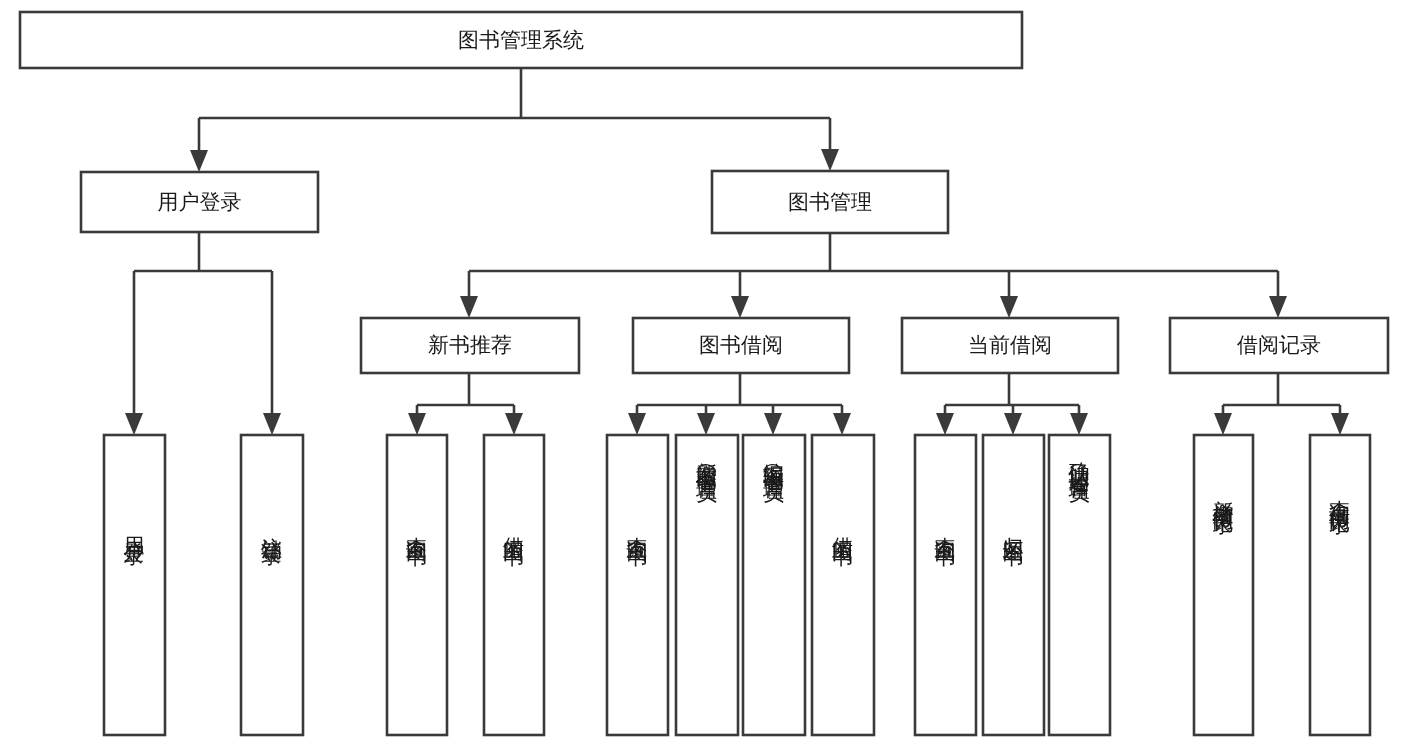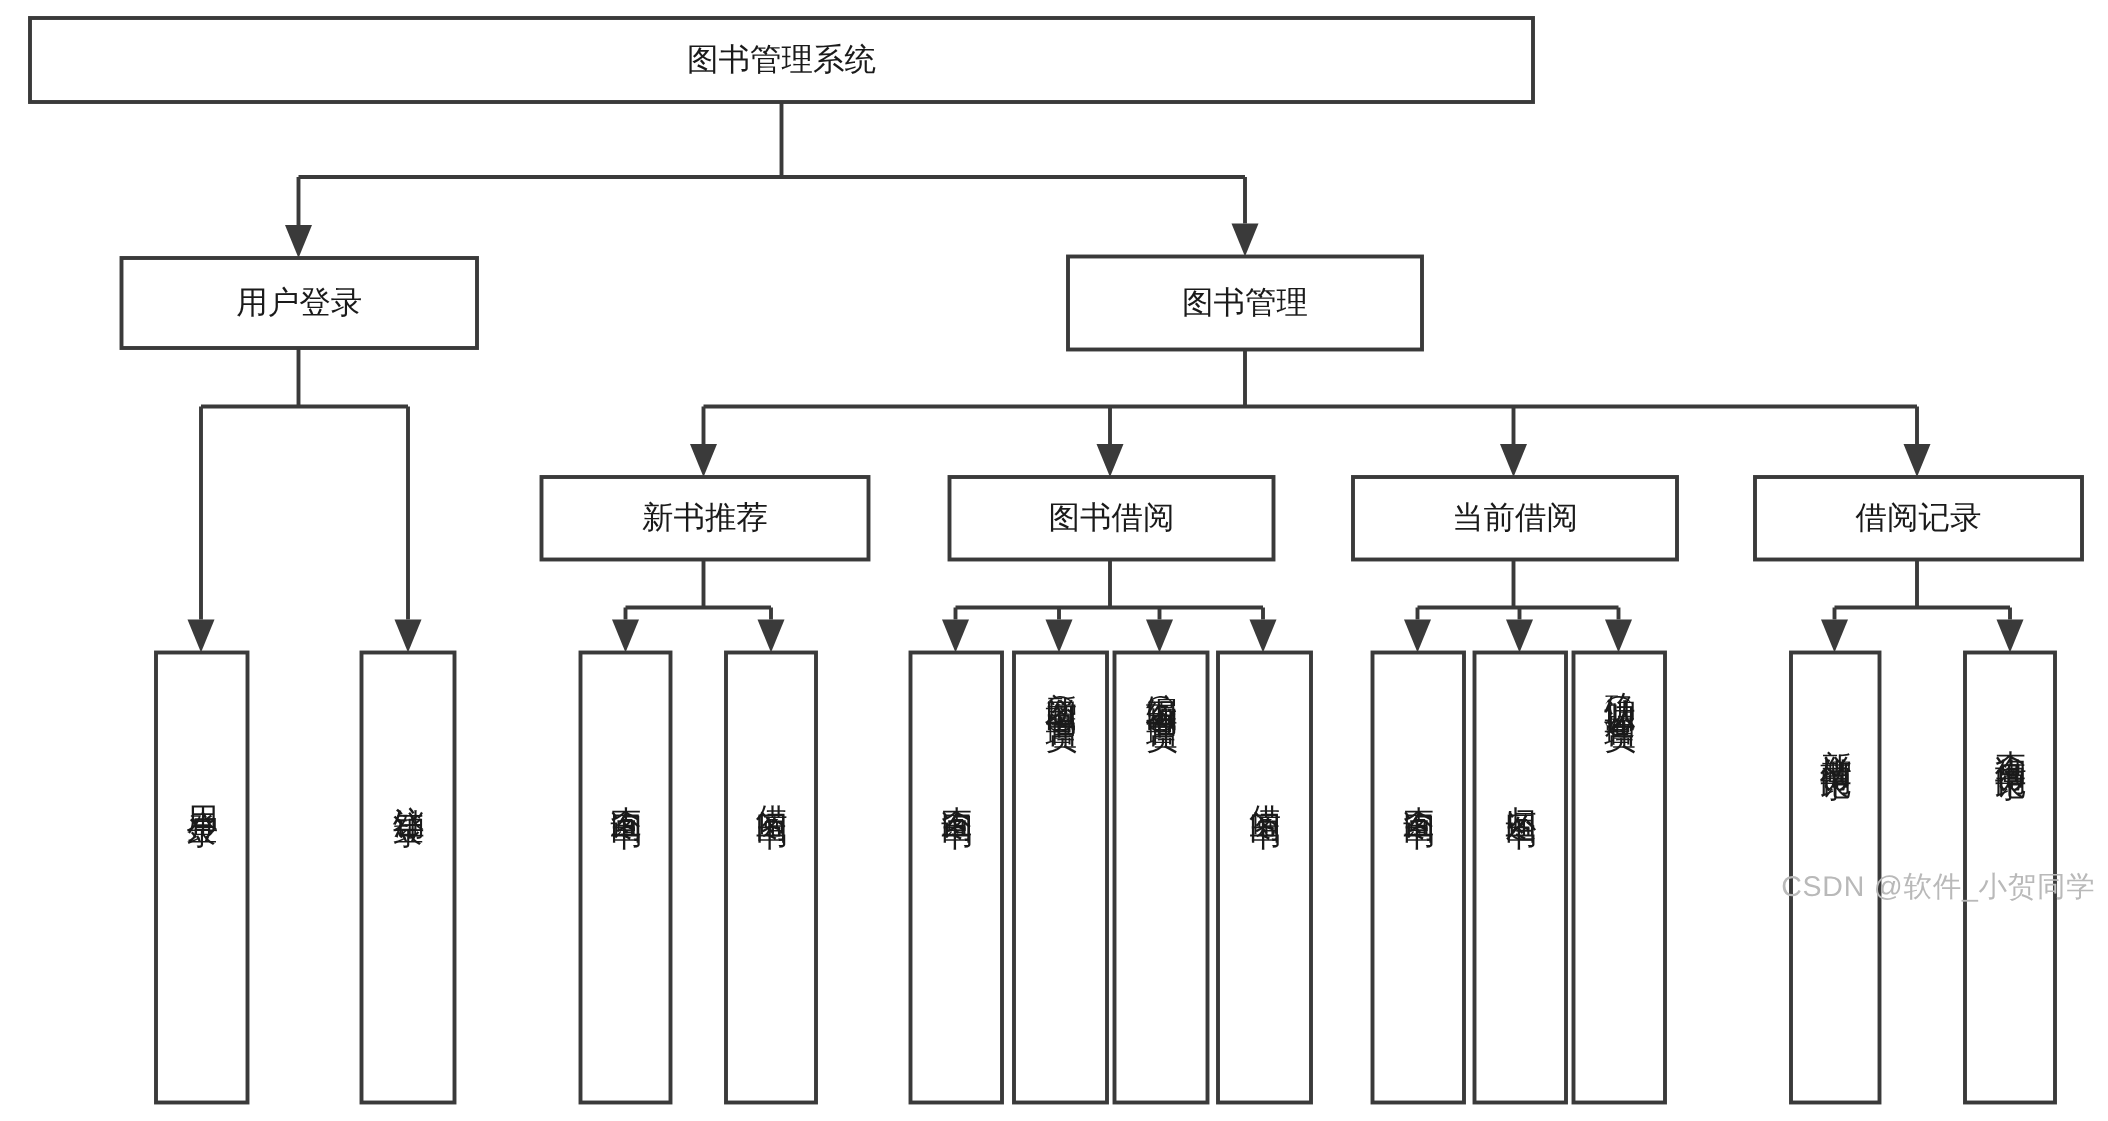--- a/index.html
+++ b/index.html
@@ -247,15 +247,14 @@
         <span class="vertical-label">确认归还（管理员）</span>
       </div>
       <div class="vertical-label-wrap" style="left: 1194px; top: 483px; width: 59px; height: 290px;">
         <span class="vertical-label">新增借阅记录</span>
       </div>
       <div class="vertical-label-wrap" style="left: 1310px; top: 483px; width: 60px; height: 290px;">
         <span class="vertical-label">查询借阅记录</span>
       </div>
     </div>
 
-  <div class="watermark">CSDN @软件_小贺同学</div>
 
 </div>
 
 </body></html>

